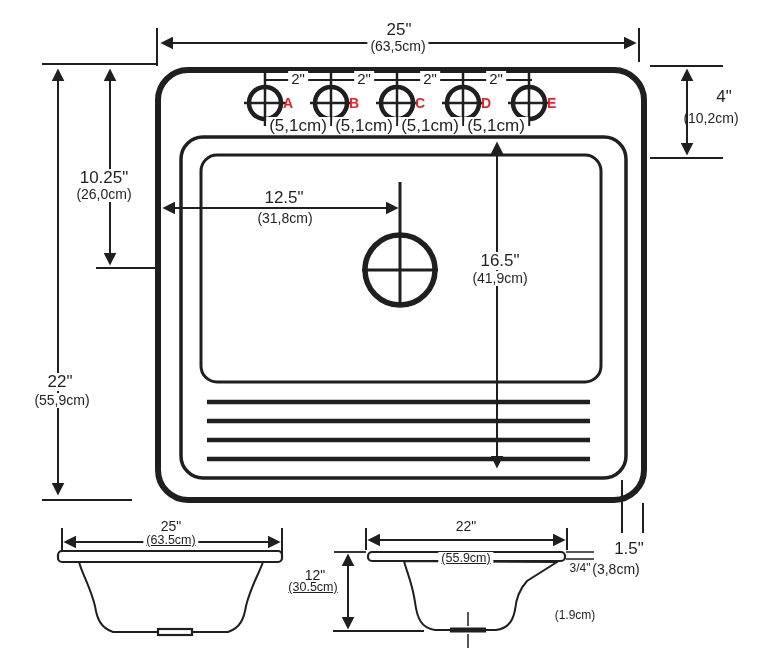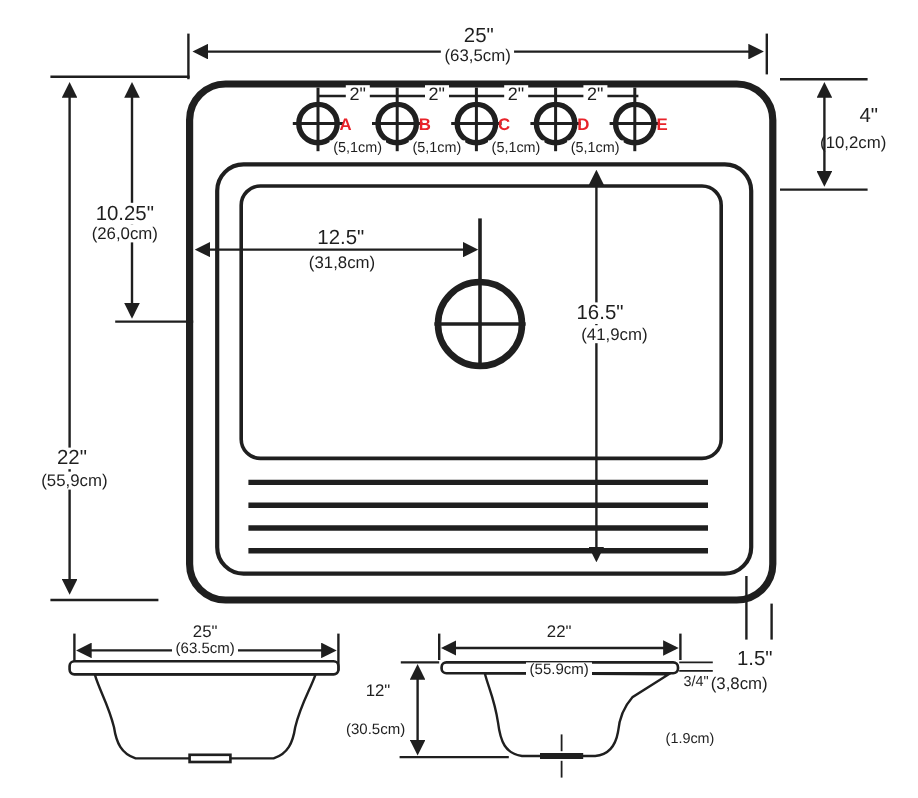--- a/index.html
+++ b/index.html
@@ -4,23 +4,23 @@
 <style>
   html,body{margin:0;padding:0;background:#fff;}
   .canvas{position:relative;width:765px;height:665px;background:#fff;overflow:hidden;
           font-family:"Liberation Sans", sans-serif;color:#1f1f1f;}
   .canvas svg{position:absolute;left:0;top:0;}
   .lbl{position:absolute;transform:translateX(-50%);white-space:nowrap;line-height:1.05;
        text-align:center;color:#1f1f1f;}
   .in{font-size:17px;}
   .cm{font-size:14px;}
   .spacing-in{font-size:15px;}
-  .spacing-cm{font-size:12px;}
+  .spacing-cm{font-size:17px;}
   .sm-in{font-size:14px;}
-  .sm-cm{font-size:12.5px;}
+  .sm-cm{font-size:12.5px;text-decoration:underline;}
   .xs{font-size:12px;}
   .mask{background:#fff;padding:0 3px;}
   .hole-letter{position:absolute;transform:none;font-size:14px;font-weight:bold;
                color:#e8232a;line-height:1;white-space:nowrap;}
   
   .s15{stroke:#1f1f1f;stroke-width:1.5;fill:none;}
   .s18{stroke:#1f1f1f;stroke-width:1.8;fill:none;}
   .s2{stroke:#1f1f1f;stroke-width:2;fill:none;}
   .s22w{stroke:#1f1f1f;stroke-width:2.2;fill:#fff;}
   .s25{stroke:#1f1f1f;stroke-width:2.5;fill:none;}
@@ -183,33 +183,33 @@
 <div class="lbl in mask" style="left:104px;top:169px">10.25"</div>
 <div class="lbl cm mask" style="left:104px;top:187px">(26,0cm)</div>
 
 <div class="lbl in mask" style="left:60px;top:373px">22"</div>
 <div class="lbl cm mask" style="left:62px;top:393px">(55,9cm)</div>
 
 <div class="lbl in" style="left:284px;top:189px">12.5"</div>
 <div class="lbl cm" style="left:285px;top:211px">(31,8cm)</div>
 
 <div class="lbl in mask" style="left:500px;top:252px">16.5"</div>
-<div class="lbl cm mask" style="left:512px;top:271px">(41,9cm)</div>
+<div class="lbl cm mask" style="left:500px;top:271px">(41,9cm)</div>
 
 <div class="lbl in" style="left:724px;top:88px">4"</div>
 <div class="lbl cm" style="left:711px;top:111px">(10,2cm)</div>
 
 <div class="lbl in" style="left:629px;top:540px">1.5"</div>
 <div class="lbl cm" style="left:616px;top:562px">(3,8cm)</div>
 
 <div class="lbl sm-in" style="left:171px;top:519px">25"</div>
 <div class="lbl sm-cm mask" style="left:171px;top:534px">(63.5cm)</div>
 
 <div class="lbl sm-in" style="left:466px;top:519px">22"</div>
 <div class="lbl sm-cm mask" style="left:466px;top:552px">(55.9cm)</div>
 
 <div class="lbl sm-in" style="left:315px;top:568px">12"</div>
-<div class="lbl sm-cm" style="left:313px;top:602px">(30.5cm)</div>
+<div class="lbl sm-cm" style="left:313px;top:581px">(30.5cm)</div>
 
 <div class="lbl xs" style="left:580px;top:562px">3/4"</div>
 <div class="lbl xs" style="left:575px;top:609px">(1.9cm)</div>
 
 </div>
 
 </body></html>

